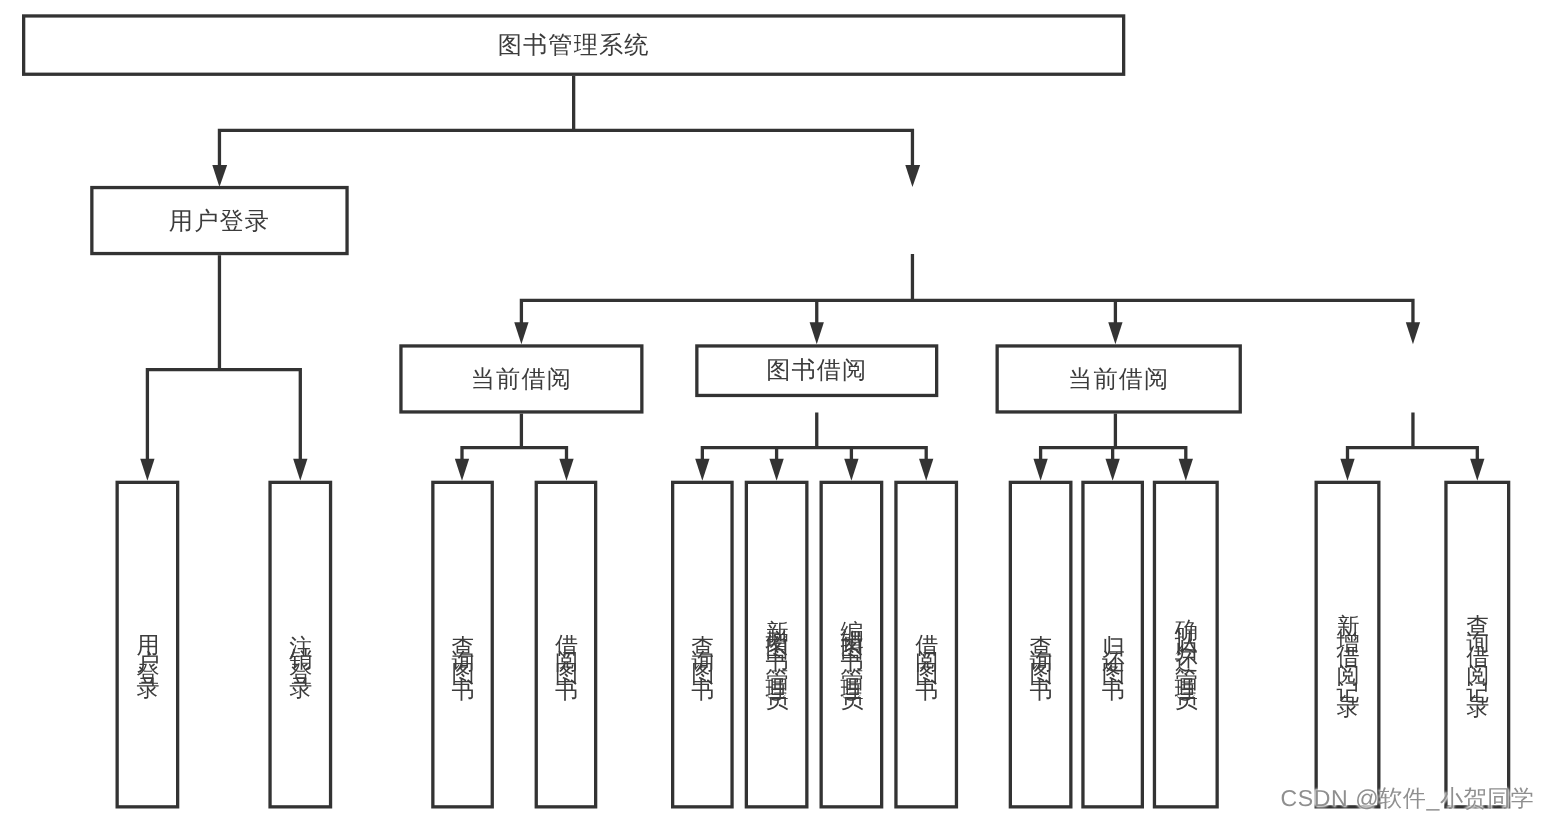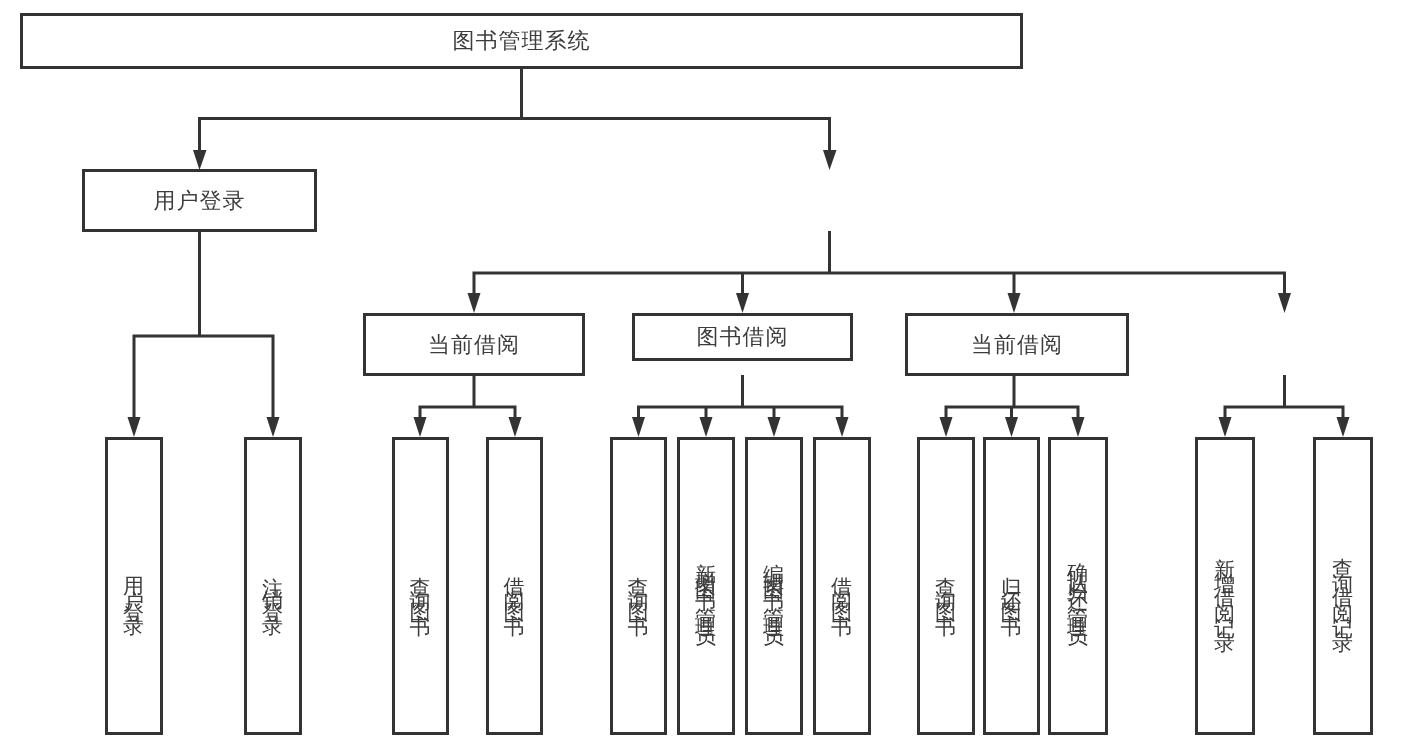--- a/index.html
+++ b/index.html
@@ -175,14 +175,15 @@
     <span>确认归还（管理员）</span>
   </div>
 
   <div class="node v-node ls-6" style="left:1195px;top:437px;width:60px;height:298px;">
     <span>新增借阅记录</span>
   </div>
   <div class="node v-node ls-6" style="left:1313px;top:437px;width:60px;height:298px;">
     <span>查询借阅记录</span>
   </div>
 
+  <div class="watermark">CSDN @软件_小贺同学</div>
 
 </div>
 
 </body></html>

